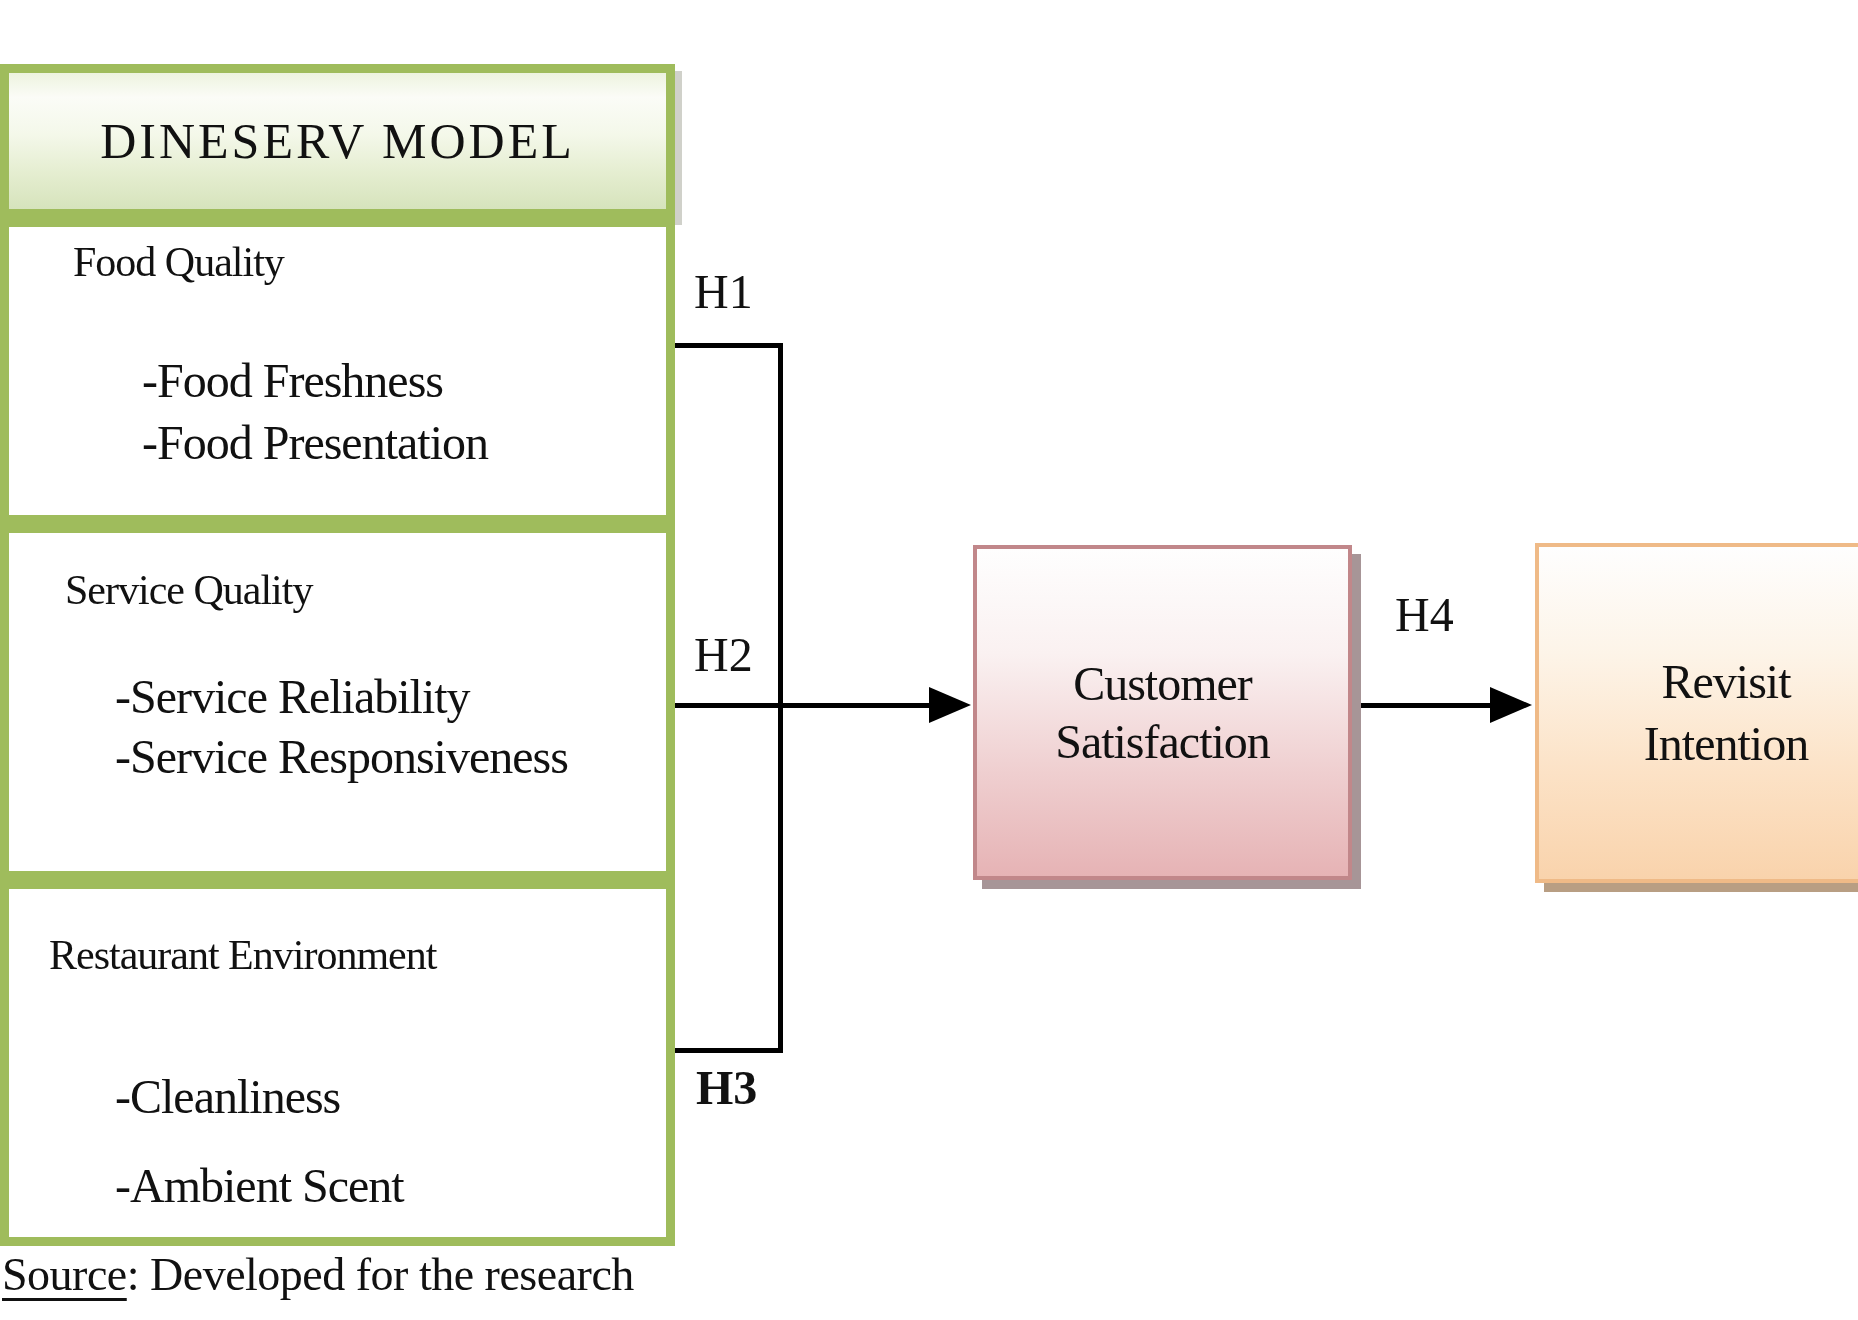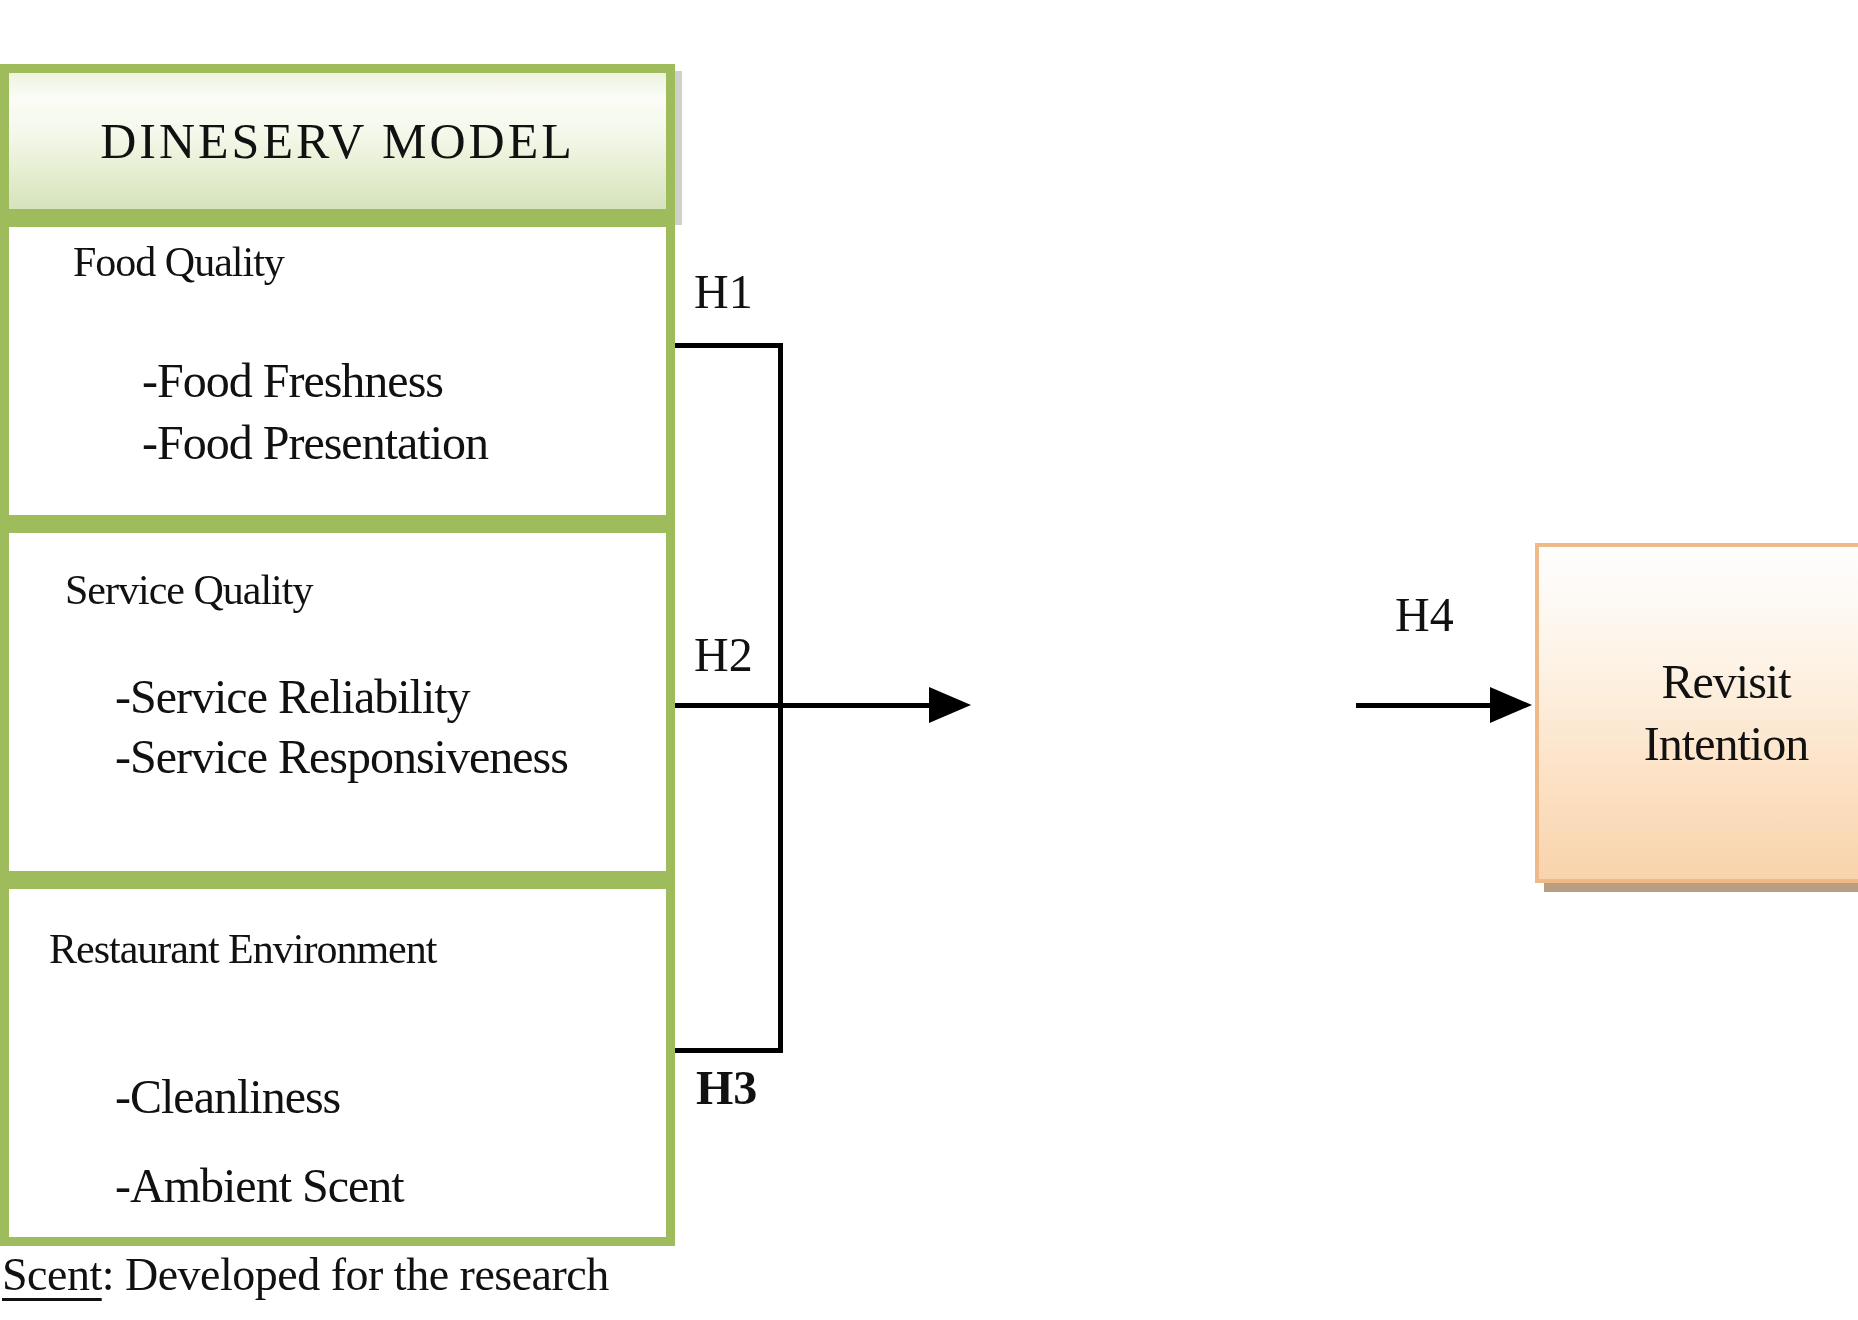--- a/index.html
+++ b/index.html
@@ -31,21 +31,21 @@
   }
   .box-food{top:218px;width:675px;height:306px;}
   .box-service{top:524px;width:675px;height:356px;}
   .box-environment{top:880px;width:675px;height:366px;}
   .gbox .box-title{
     position:absolute;
     font-size:42px;line-height:56px;letter-spacing:-1px;white-space:nowrap;
   }
   .box-food .box-title{left:64px;top:7px;}
   .box-service .box-title{left:40px;top:29px;margin-left:16px;}
-  .box-environment .box-title{left:40px;top:32px;}
+  .box-environment .box-title{left:40px;top:38px;}
   .bullets{list-style:none;margin:0;padding:0;}
   .bullets li{
     position:absolute;display:flex;
     font-size:48px;line-height:54px;letter-spacing:-1px;white-space:nowrap;
   }
   .bullets .dash{display:inline-block;width:85px;}
   .box-food li{left:63px;}
   .box-service li{left:36px;}
   .box-environment li{left:36px;}
   .box-food li.b1{top:127px;}   .box-food li.b2{top:189px;}
@@ -167,23 +167,27 @@
   <div class="line h2-shaft"></div>
   <div class="arrowhead h2-head"></div>
   <div class="line h4-shaft"></div>
   <div class="arrowhead h4-head"></div>
 
   <span class="hlabel label-h1">H1</span>
   <span class="hlabel label-h2">H2</span>
   <span class="hlabel label-h3">H3</span>
   <span class="hlabel label-h4">H4</span>
 
+  <div class="node-box cs-box">
+    <span class="node-line">Customer</span>
+    <span class="node-line">Satisfaction</span>
+  </div>
 
   <div class="node-box ri-box">
     <span class="node-line">Revisit</span>
     <span class="node-line">Intention</span>
   </div>
 
   <div class="source-note">
-    <span class="src-label">Scent</span><span class="src-text">: Developed for the research</span>
+    <span class="src-label">Source</span><span class="src-text">: Developed for the research</span>
   </div>
 
 </div>
 
 </body></html>

